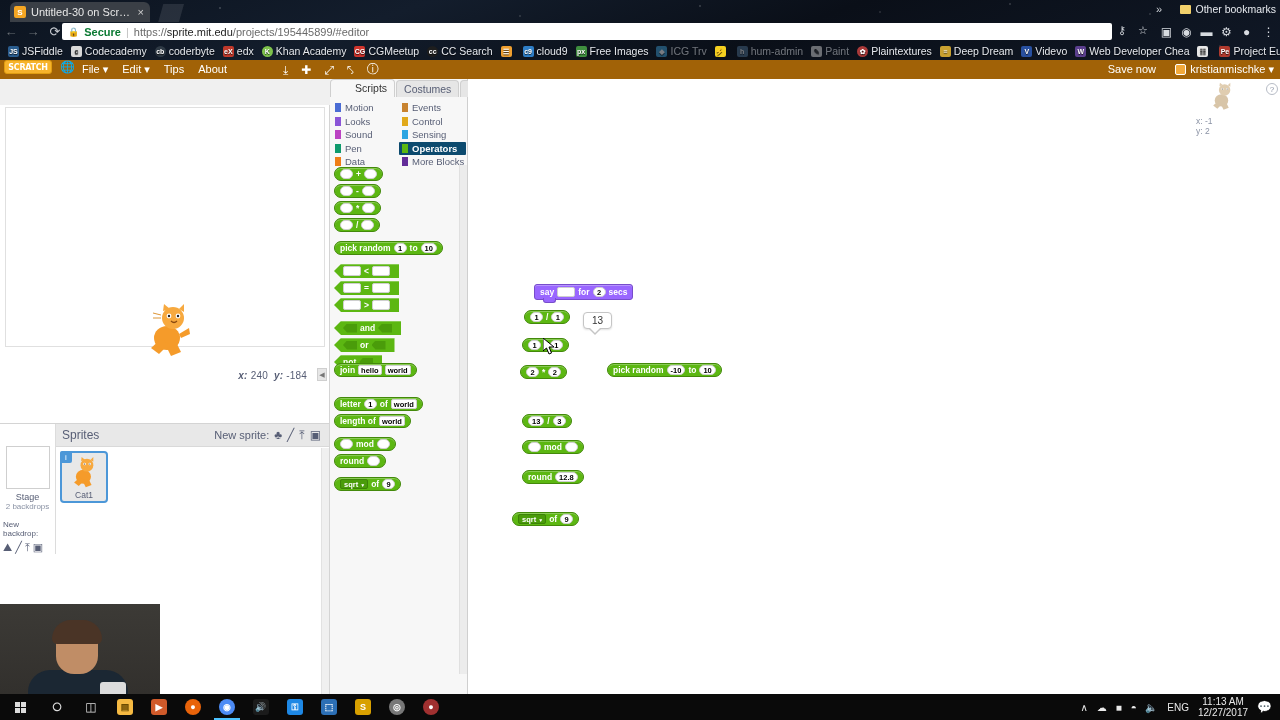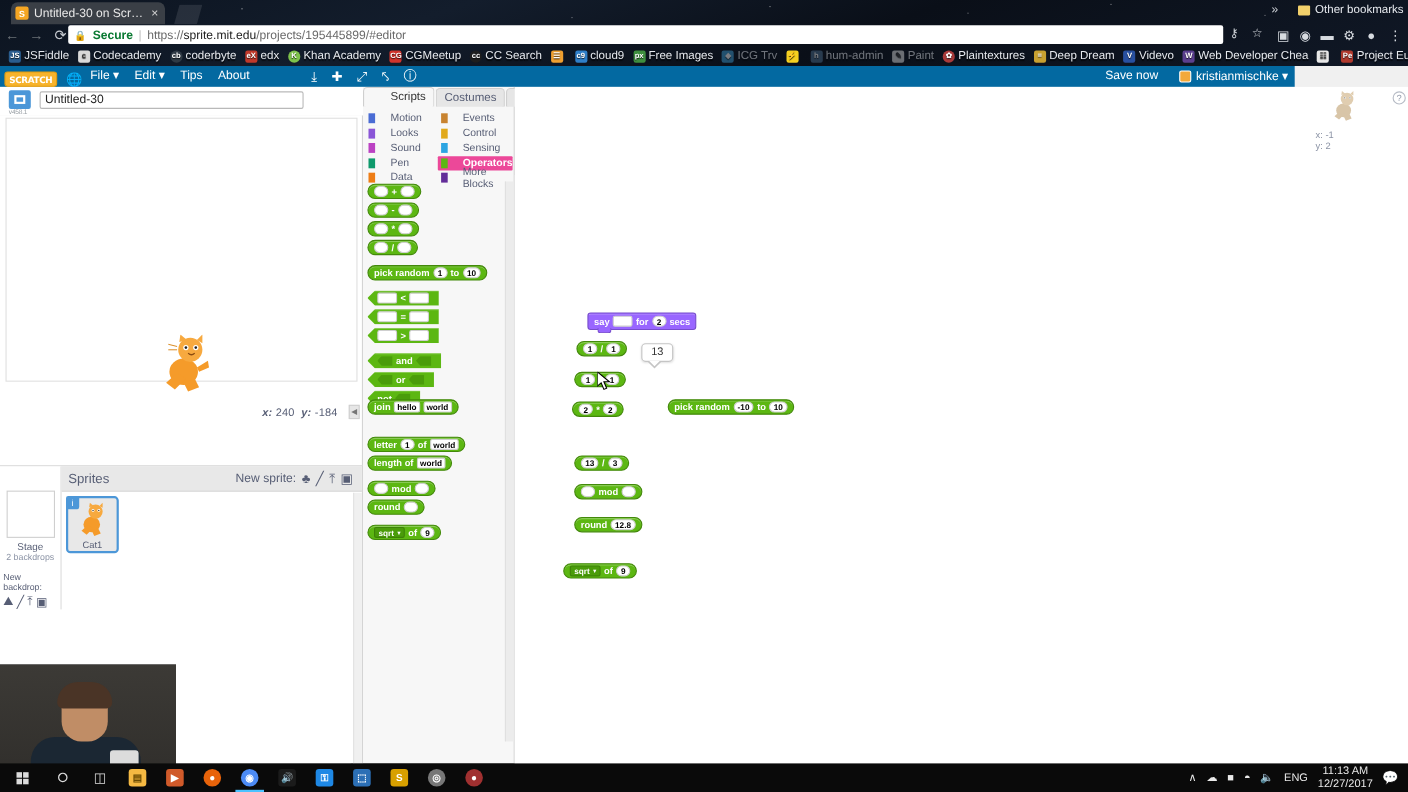--- a/index.html
+++ b/index.html
@@ -80,22 +80,22 @@
   .bm.faded { opacity:.45; }
   #bm-overflow { position:absolute; right:118px; top:3px; color:#cfd3d8; font-size:11px;}
   #other-bookmarks { position:absolute; right:4px; top:0px; height:18px;
      display:flex;align-items:center;gap:4px;color:#e6e9ee;font-size:10.5px;}
   #other-bookmarks .folder { width:11px;height:9px;background:#f2d06b;border-radius:1px;}
 
   
   #scratch { position:absolute; left:0; top:60px; width:1280px; height:634px; background:#f0f0f0; }
 
   #scratch-menubar {
-    position:absolute; left:0; top:0; width:1177px; height:19px;
-    background:#0369a1; display:flex; align-items:flex-end; color:#fff; font-size:11px;
+    position:absolute; left:0; top:0; width:1280px; height:19px;
+    background:#a16207; display:flex; align-items:flex-start; color:#fff; font-size:11px;
   }
   #scratch-logo {
     margin-left:4px; width:48px;height:14px; border-radius:3px;
     background:#f7b32b; color:#fff; font-size:8px; font-weight:bold;
     display:flex;align-items:center;justify-content:center;
     letter-spacing:-.3px; border:1px solid #e09c10;
     font-family:"DejaVu Sans", sans-serif;
   }
   .mb-item { padding:0 7px; line-height:19px; color:#fff; font-size:11px;}
   #globe-icon { margin-left:8px; font-size:12px; }
@@ -161,23 +161,23 @@
   #sprite-scroll { position:absolute; right:0; top:24px; width:8px; bottom:0; background:#f0f0f0; border-left:1px solid #e2e2e2;}
 
   
   #palette-panel { position:absolute; left:330px; top:19px; width:138px; height:615px; background:#f7f7f7; border-right:1px solid #cfcfcf;}
   #tabs { position:absolute; left:0; top:0; width:138px; height:18px; display:flex; align-items:flex-end; }
   .tab-btn { height:17px; padding:0 7px; font-size:10.5px; color:#575e75; background:#e6e6e6;
     border:1px solid #cfcfcf; border-bottom:none; border-radius:4px 4px 0 0; line-height:16px; margin-right:1px;}
   .tab-btn.active { background:#f7f7f7; color:#333; height:18px; line-height:17px;padding-left:24px;}
   #categories { position:absolute; left:0; top:19px; width:138px; height:66px;
     display:grid; grid-template-columns:1fr 1fr; grid-auto-rows:13.5px; padding:3px 2px; gap:0;}
-  .cat { display:flex; align-items:center; gap:14px; font-size:9.5px; color:#575e75; padding-left:3px;}
+  .cat { display:flex; align-items:center; gap:4px; font-size:9.5px; color:#575e75; padding-left:3px;}
   .cat .swatch { width:6px; height:9px; flex:none; }
-  .cat.selected { background:#ec4899; color:#fff; font-weight:bold; border-radius:1px; }
+  .cat.selected { background:#0c4a6e; color:#fff; font-weight:bold; border-radius:1px; }
   .cat.selected .swatch { background:#5cb712 !important; }
   #palette-blocks { position:absolute; left:0; top:86px; width:130px; bottom:20px; overflow:hidden; }
   #palette-scroll { position:absolute; right:0; top:86px; width:8px; bottom:20px; background:#ececec; border-left:1px solid #e0e0e0;}
 
   
   .blk {
     position:absolute; background:#5cb712; border:1px solid #43890b;
     color:#fff; font-weight:bold; font-size:8.5px;
     display:flex; align-items:center; gap:3px; padding:0 5px;
     white-space:nowrap; font-family:"Liberation Sans",sans-serif;
@@ -396,31 +396,20 @@
       <span class="mb-tool">⤣</span>
       <span class="mb-tool">ⓘ</span>
     </div>
     <div id="savenow">Save now</div>
     <div id="user-area">
       <span id="user-avatar"></span>
       <span>kristianmischke ▾</span>
     </div>
   </div>
 
-  <div id="project-header">
-    <div id="fullscreen-icon">
-      <svg width="16" height="13" viewBox="0 0 16 13" class="ico-svg">
-        <rect x="0" y="0" width="16" height="13" fill="#4c97d8"></rect>
-        <rect x="3" y="2.5" width="10" height="8" fill="#fff"></rect>
-        <rect x="5" y="4.5" width="6" height="4" fill="#4c97d8"></rect>
-      </svg>
-    </div>
-    <div id="version-label">v458.1</div>
-    <input id="project-title-input" value="Untitled-30" style="">
-  </div>
   <div id="project-byline">by kristianmischke (unshared)</div>
   <div id="green-flag">⚑</div>
   <div id="stop-btn"></div>
 
   <div id="share-bar">
     <div id="share-btn">Share</div>
     <div id="see-project-btn">
       <span class="arrows">↺</span>
       <span>See project page</span>
     </div>

